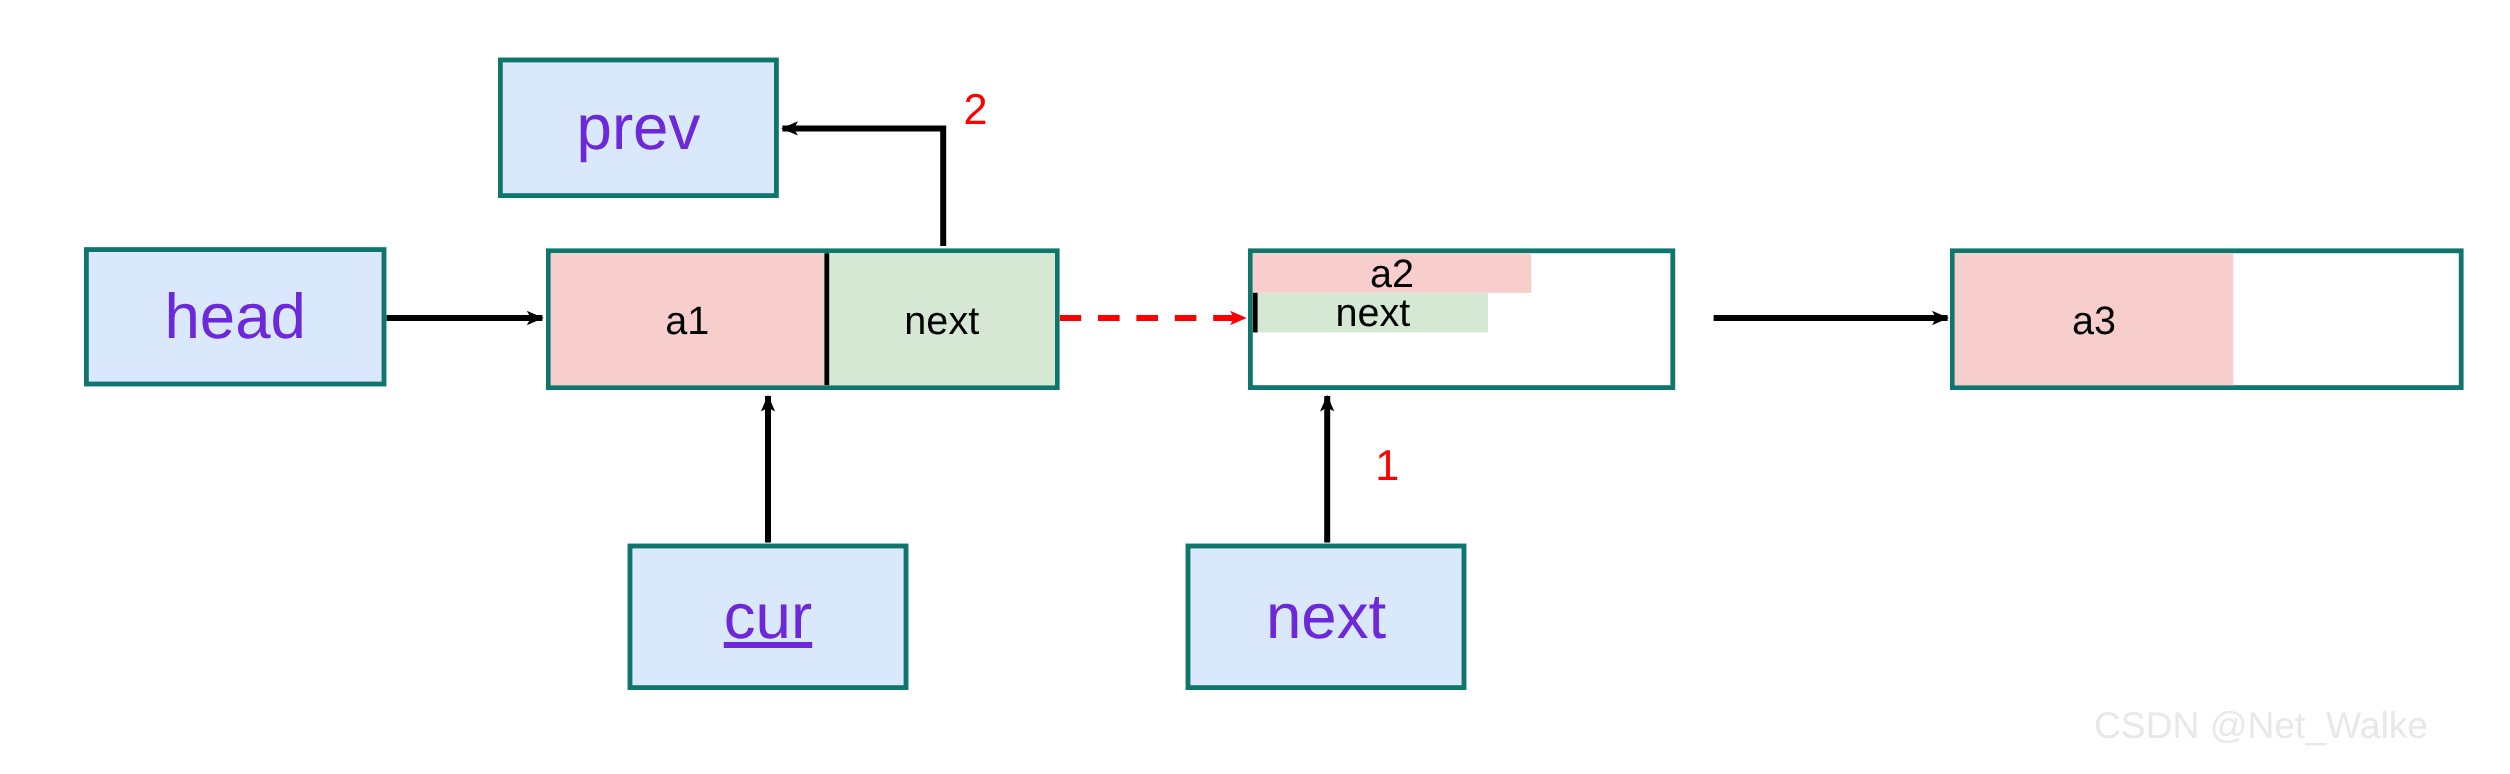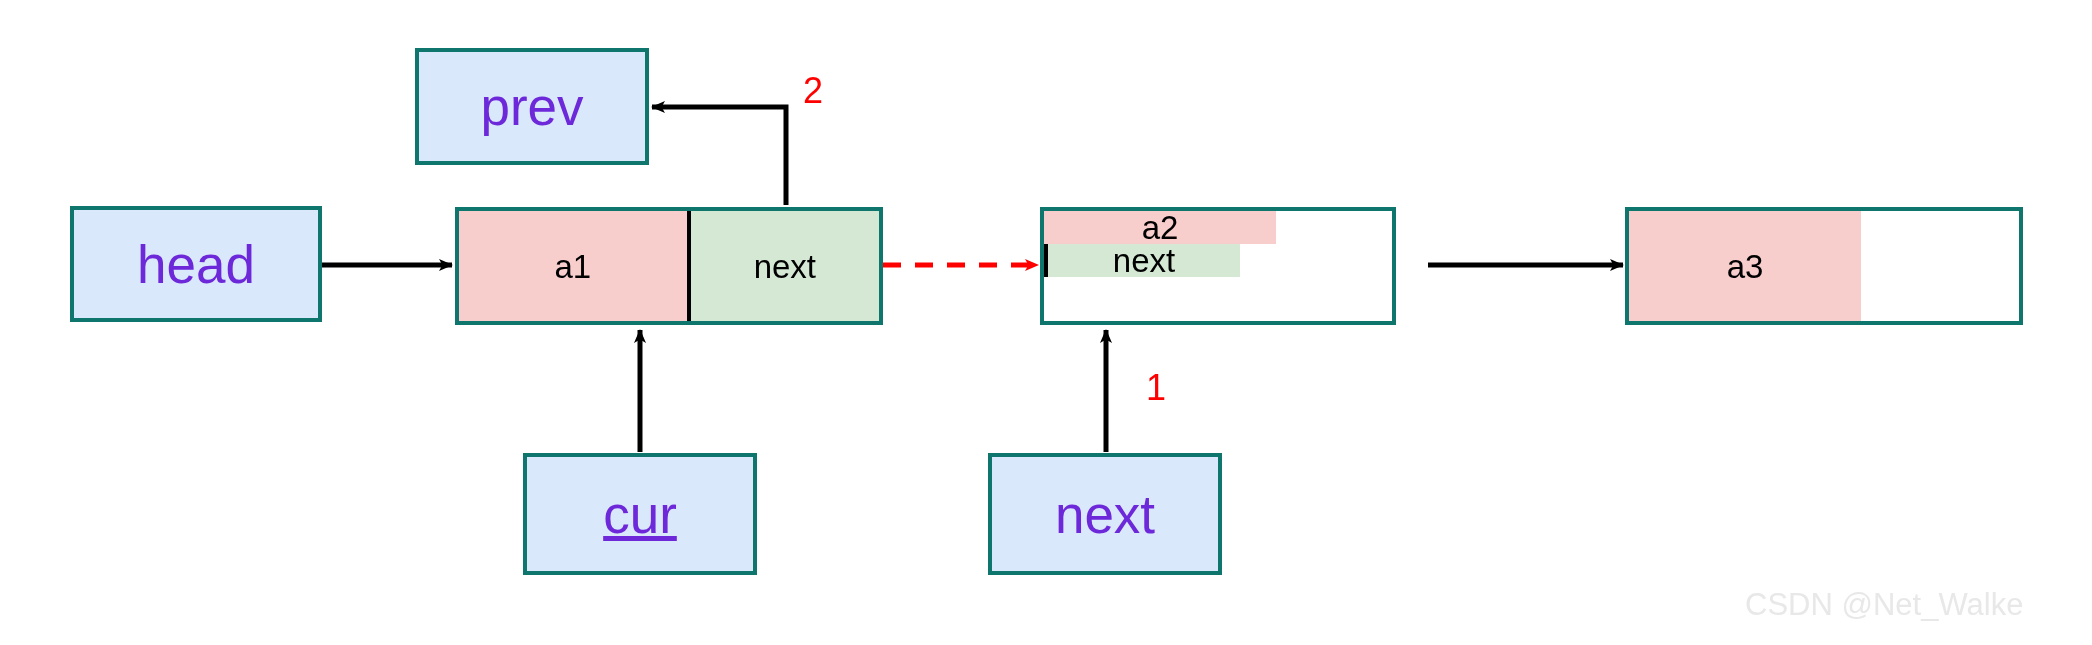--- a/index.html
+++ b/index.html
@@ -138,21 +138,21 @@
 
   <div class="node" style="left:1040px; top:207px; width:356px; height:118px;flex-direction:column;">
     <div class="cell cell-data" style="width:232px;">
       <span>a2</span>
     </div>
     <div class="cell cell-next" style="width:196px;">
       <span>next</span>
     </div>
   </div>
 
-  <div class="node" style="left:1625px; top:207px; width:398px; height:118px;">
+  <div class="node" style="left:1625px; top:207px; width:428px; height:118px;">
     <div class="cell cell-data" style="width:232px;">
       <span>a3</span>
     </div>
   </div>
 
   <div class="step-label" style="left:1146px; top:370px;">
     <span>1</span>
   </div>
 
   <div class="step-label" style="left:803px; top:73px;">

